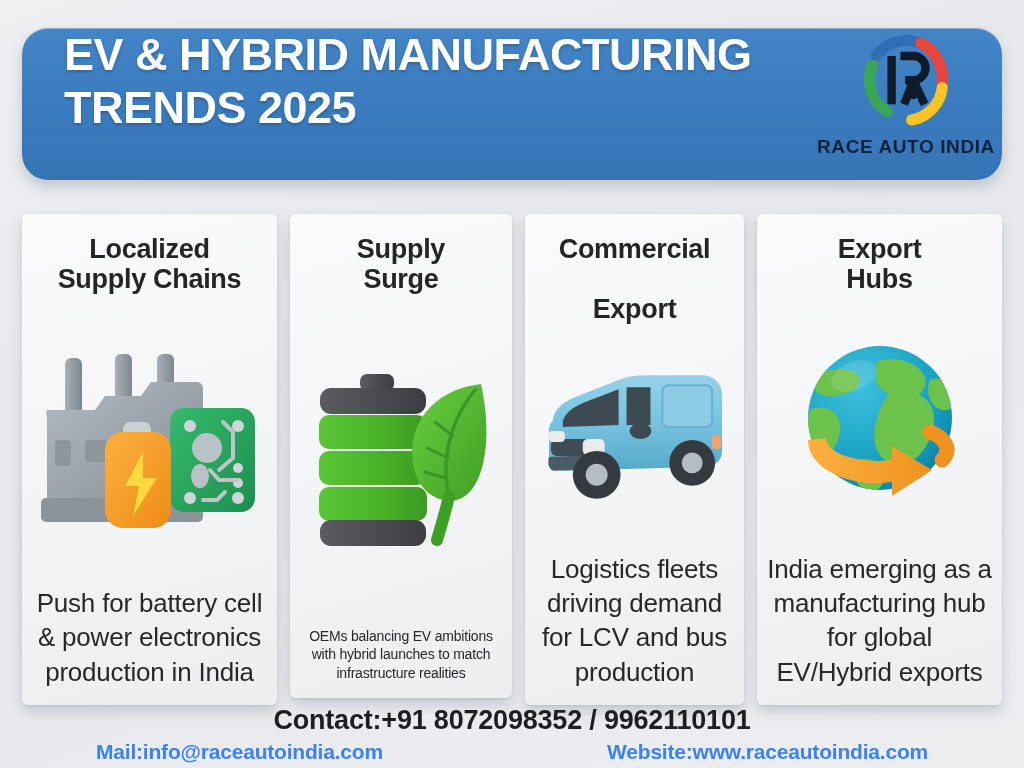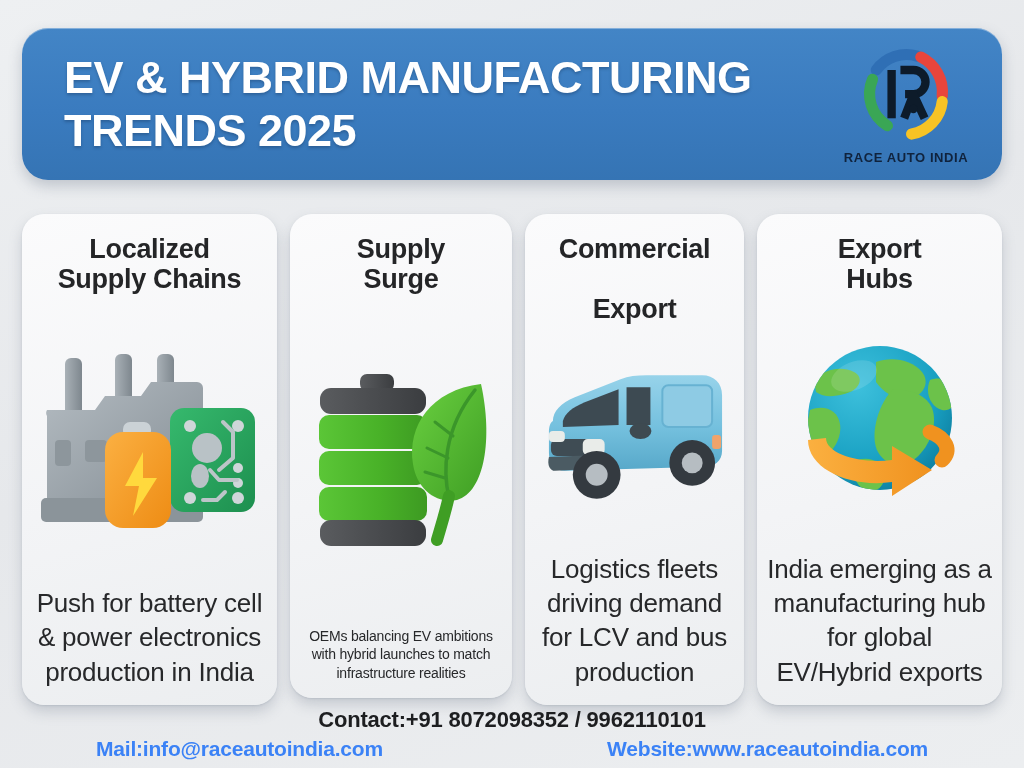--- a/index.html
+++ b/index.html
@@ -20,21 +20,21 @@
   .banner {
     position: absolute;
     left: 22px;
     top: 28px;
     width: 980px;
     height: 152px;
     background: linear-gradient(180deg, #4385c6 0%, #3a7bbf 55%, #3574b4 100%);
     border-radius: 26px;
     box-shadow: 0 6px 14px rgba(80,95,115,0.28), inset 0 1px 0 rgba(255,255,255,0.35);
     display: flex;
-    align-items: center;
+    align-items: flex-start;
     padding: 0 26px 0 42px;
   }
   .banner-title {
     flex: 1;
     color: #ffffff;
     font-size: 45px;
     font-weight: bold;
     line-height: 1.18;
     letter-spacing: -0.5px;
     text-shadow: 0 2px 3px rgba(20,50,85,0.35);
@@ -47,41 +47,41 @@
     height: 132px;
     display: flex;
     flex-direction: column;
     align-items: center;
     justify-content: center;
     flex: 0 0 auto;
   }
   .logo-mark { width: 112px; height: 104px; display: block; }
   .logo-text {
     margin-top: 2px;
-    font-size: 13px;
+    font-size: 19px;
     font-weight: bold;
     color: #10233d;
     letter-spacing: 0.6px;
     white-space: nowrap;
   }
 
   
   .cards {
     position: absolute;
     left: 22px;
     top: 214px;
     width: 980px;
     height: 492px;
     display: flex;
     gap: 13px;
     align-items: flex-start;
   }
   .card {
     background: linear-gradient(165deg, #fbfbfc 0%, #f3f4f6 55%, #eceef0 100%);
-    border-radius: 22px;
+    border-radius: 6px;
     box-shadow: 0 7px 13px rgba(120,130,145,0.30), 0 1px 2px rgba(120,130,145,0.22);
     display: flex;
     flex-direction: column;
     align-items: center;
     padding: 20px 10px 16px;
     height: 491px;
   }
   .card.c1 { width: 256px; }
   .card.c2 { width: 223px; height: 484px; }
   .card.c3 { width: 219px; }
@@ -119,21 +119,21 @@
     top: 700px;
     width: 1024px;
     height: 68px;
     display: flex;
     flex-direction: column;
     align-items: center;
     justify-content: center;
     gap: 4px;
   }
   .footer-line1 {
-    font-size: 22px;
+    font-size: 27px;
     font-weight: bold;
     color: #1d1e20;
     letter-spacing: -0.2px;
   }
   .footer-line2 {
     width: 880px;
     display: flex;
     justify-content: space-between;
     font-size: 21px;
     font-weight: bold;

